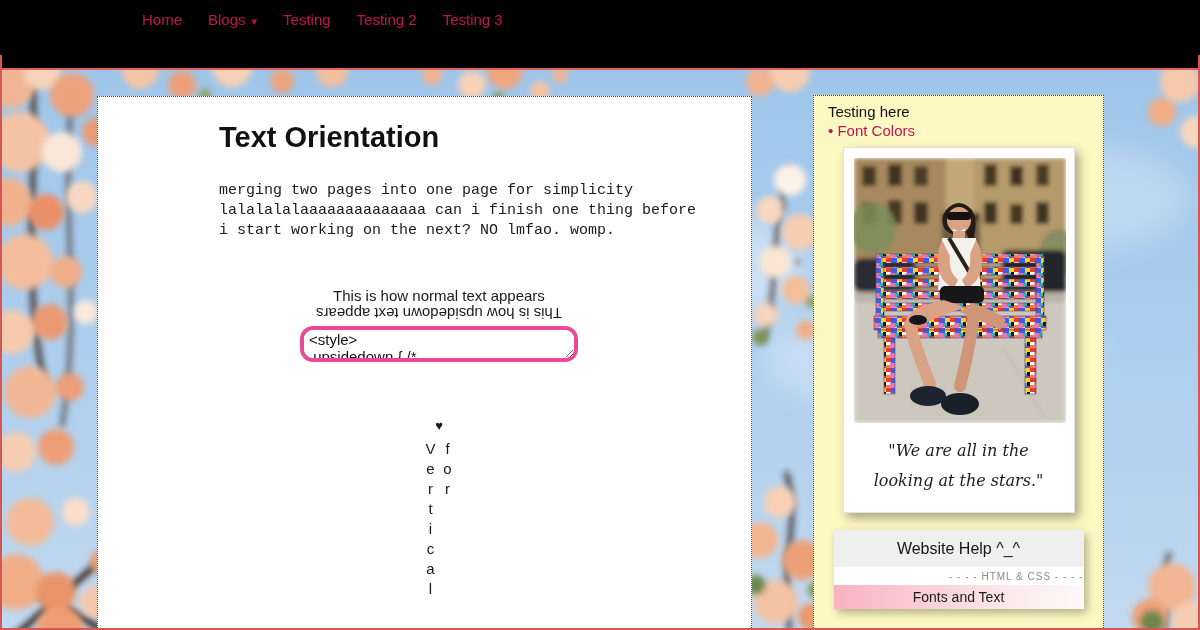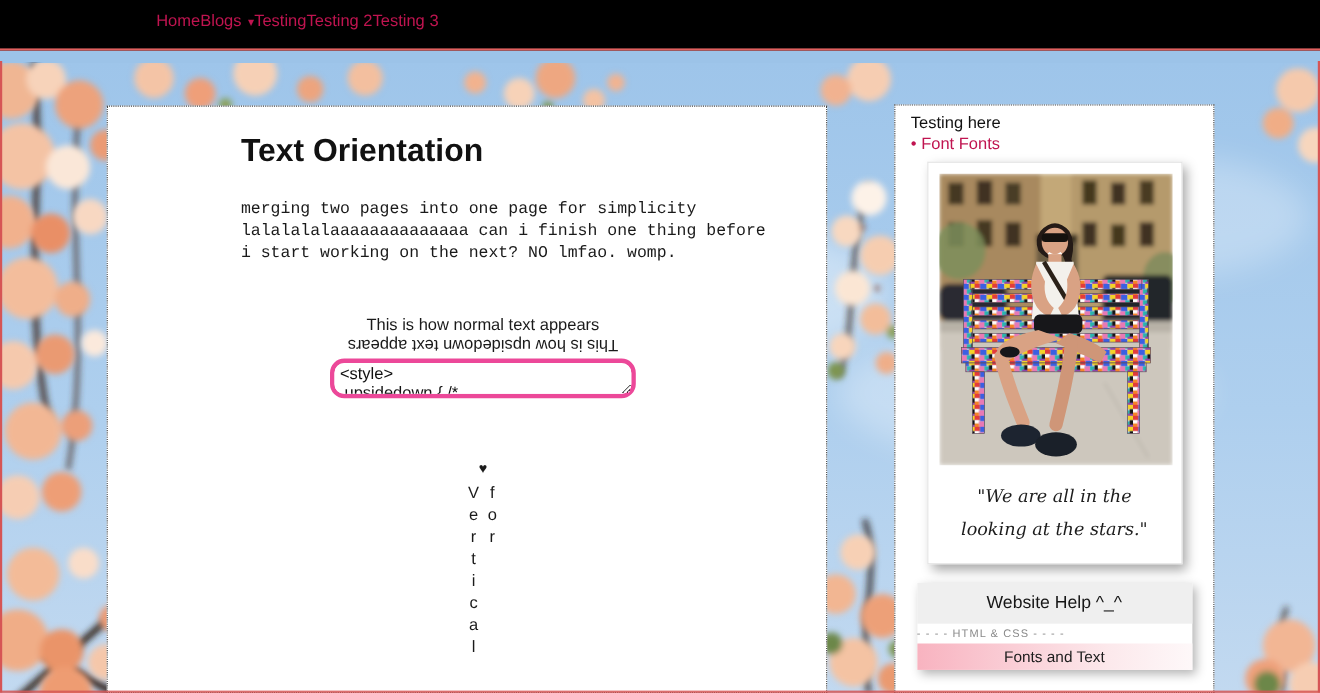--- a/index.html
+++ b/index.html
@@ -3,23 +3,23 @@
 <meta charset="utf-8">
 <style>
   * { box-sizing: border-box; }
   html,body { margin:0; padding:0; }
   body {
     width:1200px; height:630px; overflow:hidden; position:relative;
     font-family:"Liberation Sans", sans-serif; background:#9cc3e8;
   }
   
   nav {
-    position:absolute; top:0; left:0; width:1200px; height:46px; z-index:20;
+    position:absolute; top:0; left:0; width:1200px; height:70px; z-index:20;
     background:#000; border-bottom:2px solid #e0605f;
-    display:flex; align-items:flex-start; padding:11px 0 0 142px;
+    display:flex; align-items:flex-start; gap:26px; padding:11px 0 0 142px;
   }
   .nav-link { font-size:15px; text-decoration:none; cursor:pointer; }
   .nav-link, .nav-link * { color:#c01450; }
   .nav-caret { font-size:11px; margin-left:6px; }
   
   .bg-photo { position:absolute; top:57px; left:0; width:1200px; height:573px; z-index:0; }
   .page-frame {
     position:absolute; top:55px; left:0; width:1200px; height:575px; z-index:40;
     border:2px solid #d65555; border-top:none; pointer-events:none;
   }
@@ -41,37 +41,37 @@
   .heart-line { text-align:center; margin-top:56px; font-size:13px; }
   .vertical-wrap { display:flex; justify-content:center; }
   .vertical-text {
     writing-mode:vertical-lr; text-orientation:upright;
     font-size:15px; letter-spacing:3px; word-spacing:9px;
     height:210px; overflow:hidden; margin-top:7px;
   }
   
   aside {
     position:absolute; left:813px; top:95px; width:291px; height:535px; z-index:5;
-    background:#ffffff; border:1px dotted #444; padding:6px 10px;
+    background:#fef9c3; border:1px dotted #444; padding:6px 10px;
   }
   .sb-heading { font-size:15px; margin:1px 0 0 4px; color:#111; }
   .sb-link { display:block; font-size:15px; margin:2px 0 0 4px; color:#c01450; text-decoration:none; cursor:pointer; }
   .polaroid {
     width:232px; margin:8px auto 0; background:#fff; padding:10px 10px 0;
     border:1px solid #e3e3e3; box-shadow:4px 5px 10px rgba(0,0,0,.35);
   }
   .photo-svg { width:212px; height:265px; display:block; }
   .quote {
     font-family:"DejaVu Serif", serif; font-style:italic;
     font-size:16px; line-height:30px; text-align:center;
     color:#1c1c1c; padding:13px 0 16px;
   }
   .help-box { width:250px; margin:17px auto 0; background:#fff; box-shadow:3px 4px 9px rgba(0,0,0,.3); }
   .help-title { background:#efefef; text-align:center; font-size:16px; padding:10px 0 9px; color:#161616; }
-  .help-section { text-align:left; font-size:10px; color:#8a8a8a; letter-spacing:1px; padding:4px 0 3px; }
+  .help-section { text-align:right; font-size:10px; color:#8a8a8a; letter-spacing:1px; padding:4px 0 3px; }
   .help-item {
     text-align:center; font-size:14px; padding:4px 0; color:#1c1c1c; cursor:pointer;
     background:linear-gradient(90deg,#f8b3c0 0%, #fce9ec 70%, #fef8f9 100%);
   }
 </style>
 </head>
 <body>
 
 <svg class="bg-photo" viewBox="0 0 1200 573" preserveAspectRatio="none" aria-hidden="true">
   <defs>
@@ -193,21 +193,21 @@
   <textarea class="style-box" spellcheck="false" style="">&lt;style&gt;
 .upsidedown { /*</textarea>
   <div class="heart-line">♥</div>
   <div class="vertical-wrap">
     <div class="vertical-text">Vertical for</div>
   </div>
 </main>
 
 <aside>
   <div class="sb-heading">Testing here</div>
-  <a class="sb-link"><span>•</span> <span>Font Fonts</span></a>
+  <a class="sb-link"><span>•</span> <span>Font Colors</span></a>
 
   <div class="polaroid">
     <svg class="photo-svg" viewBox="0 0 212 265" preserveAspectRatio="none" aria-hidden="true">
       <defs>
         <filter id="pb">
             <feGaussianBlur stdDeviation="2"></feGaussianBlur>
           </filter>
         <pattern id="stk" width="16" height="10" patternUnits="userSpaceOnUse">
           <rect width="16" height="10" fill="#d8d2e0"></rect>
           <rect x="0" y="0" width="5" height="4" fill="#e23b3b"></rect>

